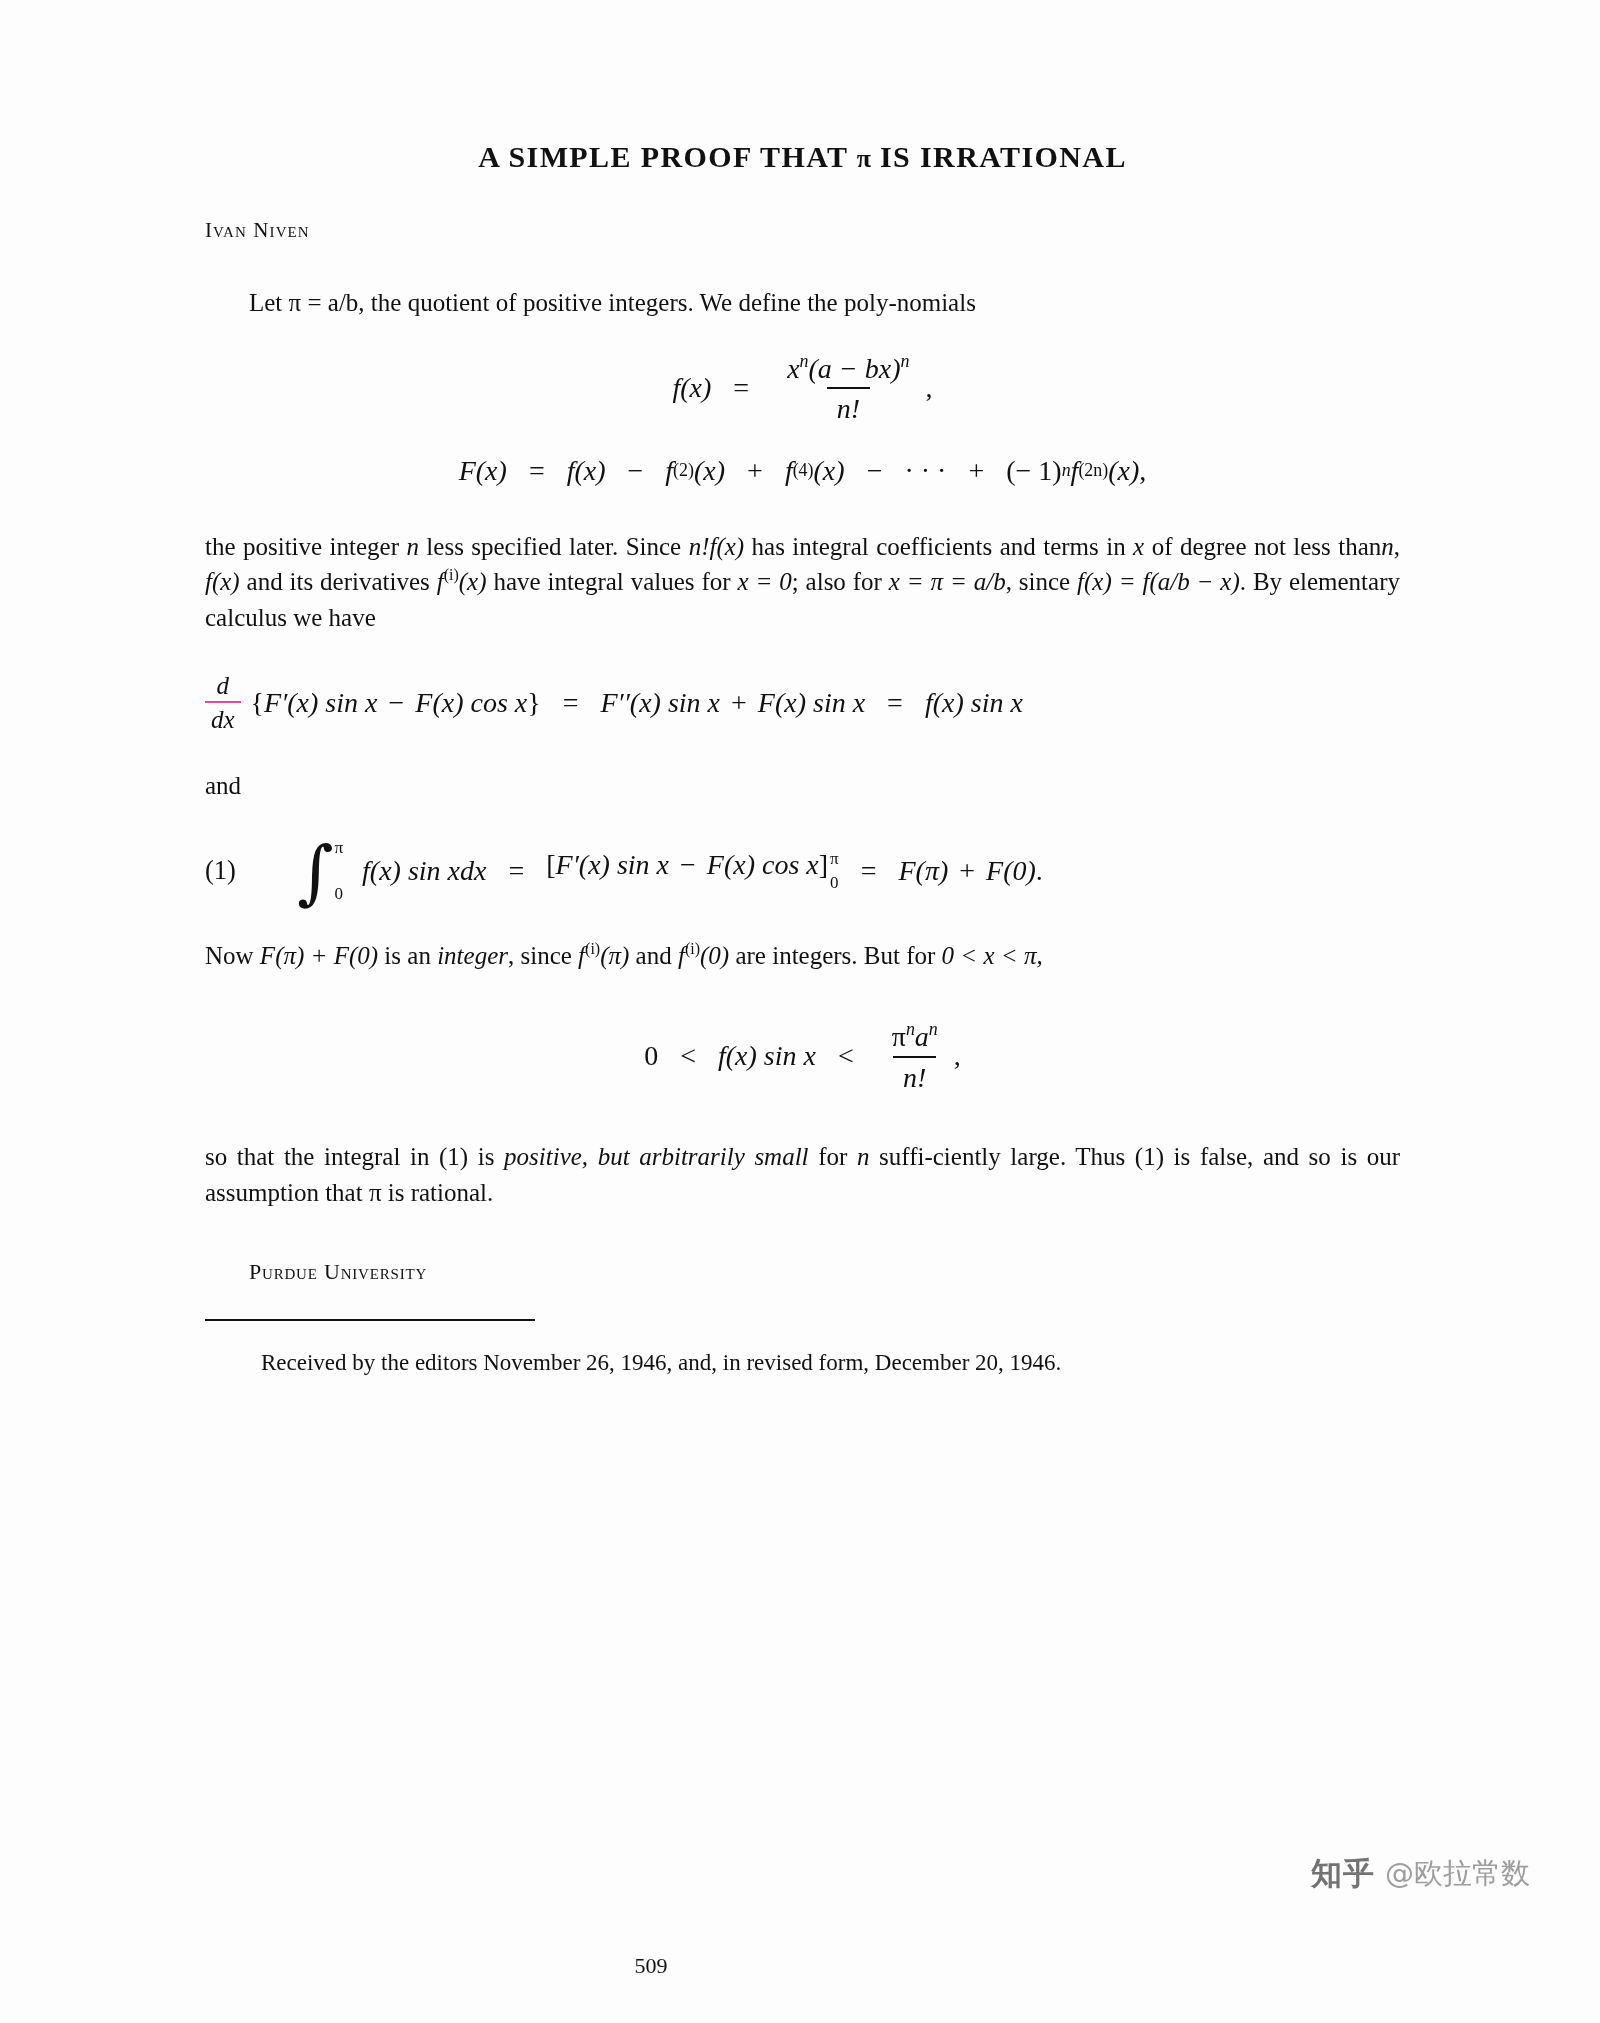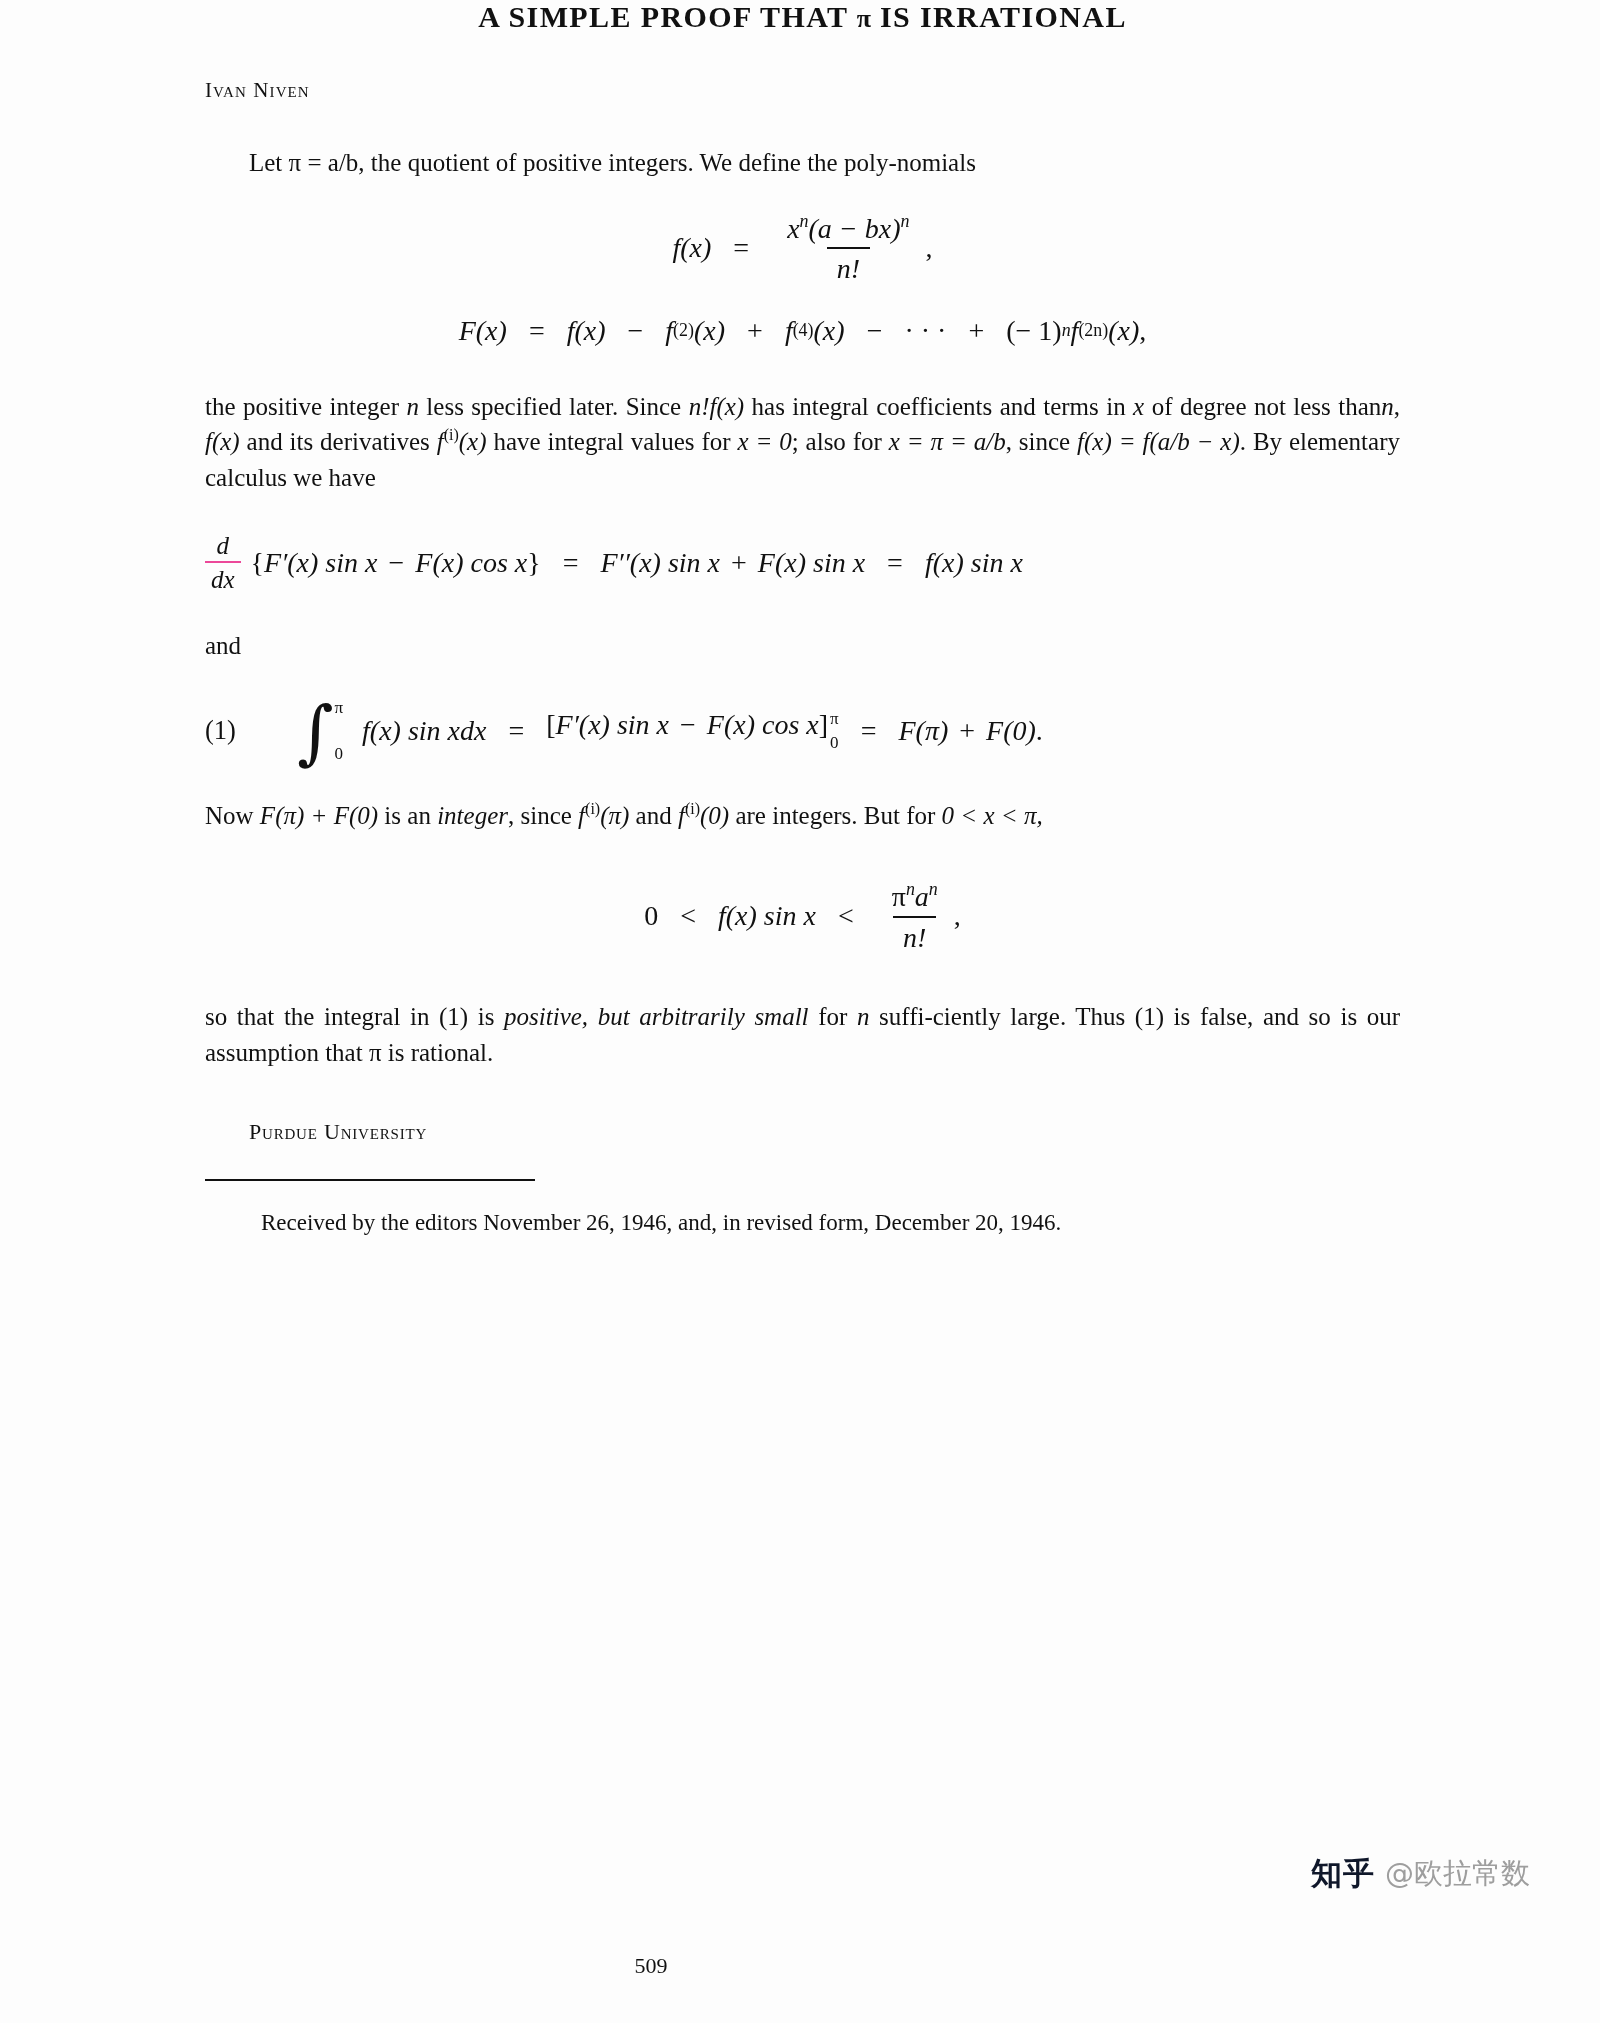--- a/index.html
+++ b/index.html
@@ -34,20 +34,21 @@
     width: 1195px;
     padding: 0;
   }
 
   h1.title {
     font-size: 30px;
     font-weight: bold;
     text-align: center;
     letter-spacing: 1.4px;
     margin: 0;
+    padding-top: 140px;
     font-variant: small-caps;
     text-transform: uppercase;
   }
   h1.title .pi {
     font-variant: normal;
     text-transform: none;
     font-style: normal;
     font-size: 26px;
     letter-spacing: 0;
   }
@@ -216,21 +217,21 @@
     right: 70px;
     bottom: 128px;
     display: flex;
     align-items: center;
     gap: 10px;
     color: #9a9a9a;
     font-size: 30px;
     font-family: "DejaVu Sans", "Liberation Sans", sans-serif;
   }
   .watermark .zhi {
-    color: #0f172a;
+    color: #737373;
     font-size: 31px;
     font-weight: 600;
     letter-spacing: 1px;
   }
   .watermark .handle { color: #9e9e9e; font-size: 29px; }
 </style>
 </head>
 <body>
 
 <div class="page">

